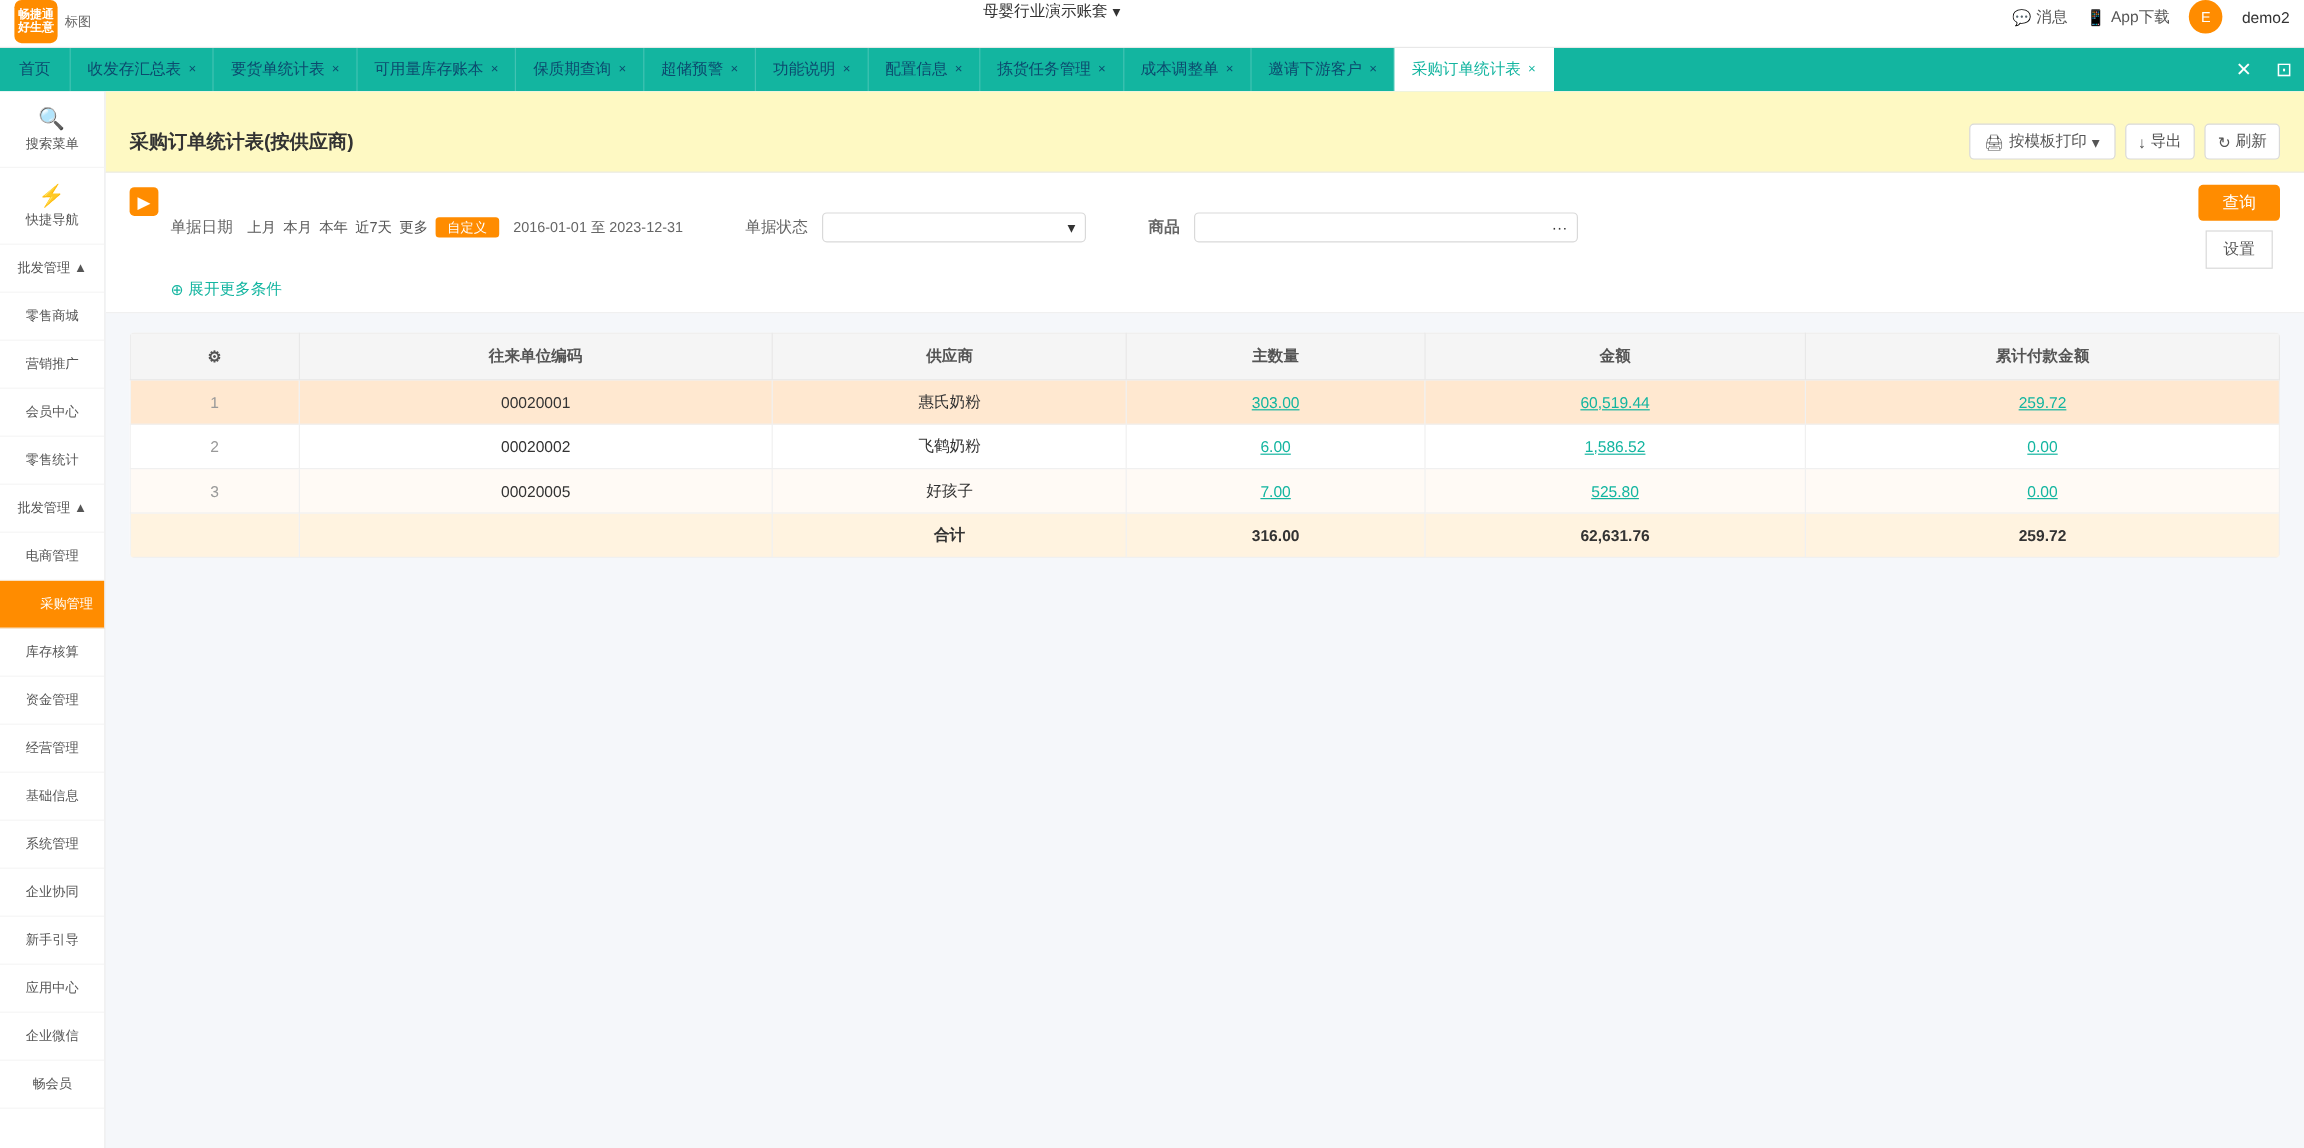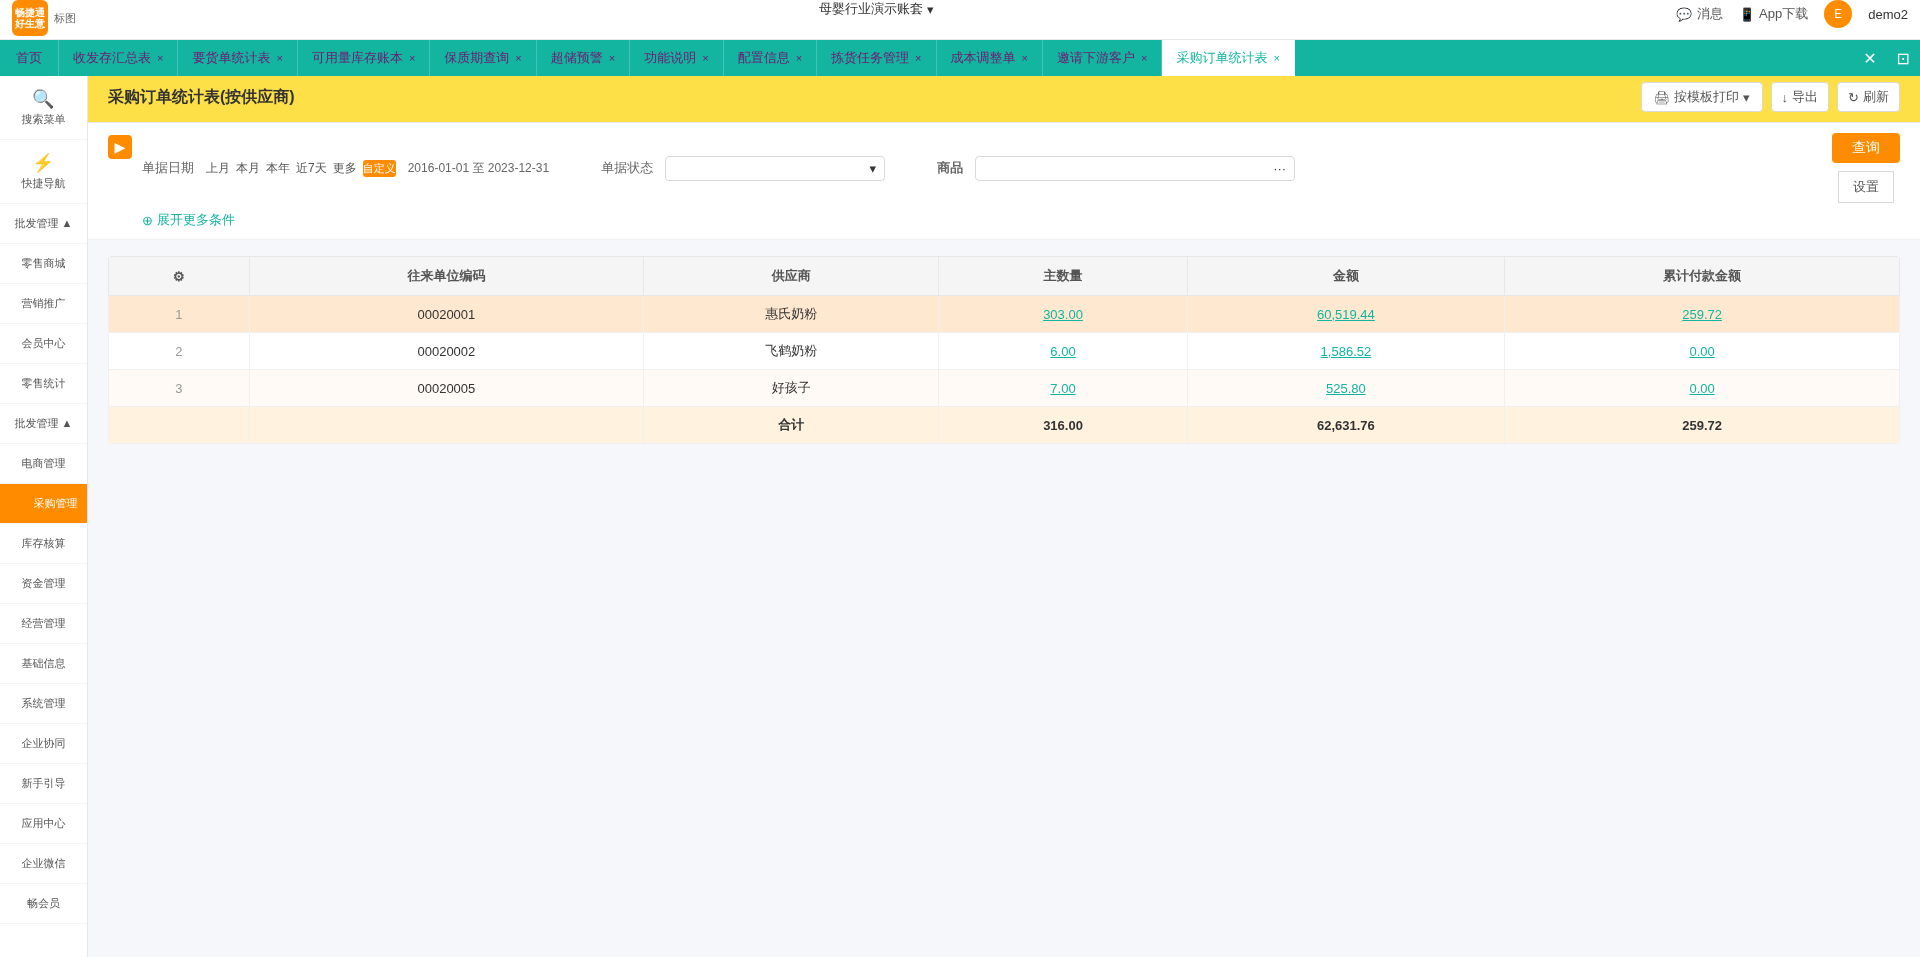--- a/index.html
+++ b/index.html
@@ -10,56 +10,56 @@
     .logo-area { display: flex; align-items: center; gap: 6px; }
     .logo-icon { width: 36px; height: 36px; background: #ff8c00; border-radius: 6px; display: flex; align-items: center; justify-content: center; color: #fff; font-size: 11px; font-weight: bold; }
     .logo-text { font-size: 11px; color: #666; }
     .dropdown-trigger { display: flex; align-items: center; gap: 4px; color: #333; font-size: 13px; cursor: pointer; }
     .top-right { display: flex; align-items: center; gap: 16px; }
     .top-icon-btn { display: flex; align-items: center; gap: 4px; color: #555; font-size: 13px; cursor: pointer; }
     .avatar { width: 28px; height: 28px; border-radius: 50%; background: #ff8c00; display: flex; align-items: center; justify-content: center; color: #fff; font-size: 12px; }
 
     
     .nav-tabs { height: 36px; background: #13b5a0; display: flex; align-items: center; padding: 0 0 0 0; flex-shrink: 0; overflow: hidden; }
-    .nav-tab { height: 36px; padding: 0 14px; display: flex; align-items: center; gap: 4px; color: #701a75; font-size: 13px; cursor: pointer; white-space: nowrap; border-right: 1px solid rgba(255,255,255,0.2); }
+    .nav-tab { height: 36px; padding: 0 14px; display: flex; align-items: center; gap: 4px; color: #0c4a6e; font-size: 13px; cursor: pointer; white-space: nowrap; border-right: 1px solid rgba(255,255,255,0.2); }
     .nav-tab.active { background: #fff; color: #13b5a0; }
     .nav-tab .close-x { font-size: 11px; color: inherit; margin-left: 2px; }
     .nav-tab-home { padding: 0 16px; font-size: 13px; }
     .nav-right-btns { margin-left: auto; display: flex; align-items: center; }
     .nav-right-btn { color: #fff; padding: 0 10px; cursor: pointer; font-size: 16px; }
 
     
     .main-layout { display: flex; flex: 1; overflow: hidden; }
 
     
     .sidebar { width: 88px; background: #fff; border-right: 1px solid #e8e8e8; display: flex; flex-direction: column; flex-shrink: 0; overflow-y: auto; }
     .sidebar-item { padding: 12px 0; display: flex; flex-direction: column; align-items: center; cursor: pointer; font-size: 12px; color: #555; border-bottom: 1px solid #f5f5f5; }
     .sidebar-item.active { background: #ff8c00; color: #fff; padding-left: 24px; }
     .sidebar-item .s-icon { font-size: 18px; margin-bottom: 2px; }
     .sidebar-item .s-label { font-size: 11px; text-align: center; }
 
     
     .content { flex: 1; overflow: hidden; display: flex; flex-direction: column; background: #f5f7fa; }
 
     
-    .page-header { background: #fde047; padding: 6px 20px 0 20px; border-bottom: 1px solid #e8e8e8; flex-shrink: 0; }
+    .page-header { background: #fef9c3; padding: 27px 20px 0 20px; border-bottom: 1px solid #e8e8e8; flex-shrink: 0; }
     .page-title-row { display: flex; align-items: center; justify-content: space-between; margin-bottom: 10px; }
     .page-title { font-size: 16px; font-weight: bold; color: #333; }
     .header-actions { display: flex; align-items: center; gap: 8px; }
     .btn-template { background: #fff; border: 1px solid #d9d9d9; border-radius: 4px; padding: 5px 12px; font-size: 13px; cursor: pointer; display: flex; align-items: center; gap: 4px; color: #555; }
     .btn-export { background: #fff; border: 1px solid #d9d9d9; border-radius: 4px; padding: 5px 10px; font-size: 13px; cursor: pointer; color: #555; display: flex; align-items: center; gap: 4px; }
     .btn-refresh { background: #fff; border: 1px solid #d9d9d9; border-radius: 4px; padding: 5px 10px; font-size: 13px; cursor: pointer; color: #555; display: flex; align-items: center; gap: 4px; }
 
     
     .filter-bar { background: #fff; padding: 10px 20px; flex-shrink: 0; border-bottom: 1px solid #f0f0f0; }
     .filter-row { display: flex; align-items: center; gap: 12px; margin-bottom: 8px; flex-wrap: wrap; }
     .filter-label { color: #666; font-size: 13px; white-space: nowrap; }
     .date-shortcuts { display: flex; gap: 6px; }
     .date-shortcut { font-size: 12px; color: #555; cursor: pointer; }
-    .date-range-tag { background: #ff8c00; color: #fff; border-radius: 3px; padding: 1px 0; font-size: 11px; cursor: pointer; }
+    .date-range-tag { background: #ff8c00; color: #fff; border-radius: 3px; padding: 1px 10px; font-size: 11px; cursor: pointer; }
     .filter-select { border: 1px solid #d9d9d9; border-radius: 4px; padding: 4px 8px; font-size: 13px; color: #333; min-width: 120px; display: flex; align-items: center; justify-content: space-between; cursor: pointer; }
     .btn-search { background: #ff8c00; color: #fff; border: none; border-radius: 4px; padding: 6px 20px; font-size: 14px; cursor: pointer; }
     .btn-setting { background: #fff; border: 1px solid #d9d9d9; border-radius: 0; padding: 6px 14px; font-size: 13px; cursor: pointer; color: #555; margin-top: 4px; display: block; }
     .expand-more { display: flex; align-items: center; gap: 4px; color: #13b5a0; font-size: 13px; cursor: pointer; margin-top: 6px; }
     .toggle-arrow { width: 24px; height: 24px; background: #ff8c00; color: #fff; border-radius: 4px; display: flex; align-items: center; justify-content: center; cursor: pointer; font-size: 14px; flex-shrink: 0; margin-top: 2px; }
 
     
     .table-container { flex: 1; overflow: auto; padding: 16px 20px; }
     .data-table { width: 100%; border-collapse: collapse; background: #fff; border-radius: 4px; overflow: hidden; }
     .data-table th { background: #f5f5f5; border: 1px solid #e8e8e8; padding: 10px 12px; font-size: 13px; color: #555; text-align: center; white-space: nowrap; }

